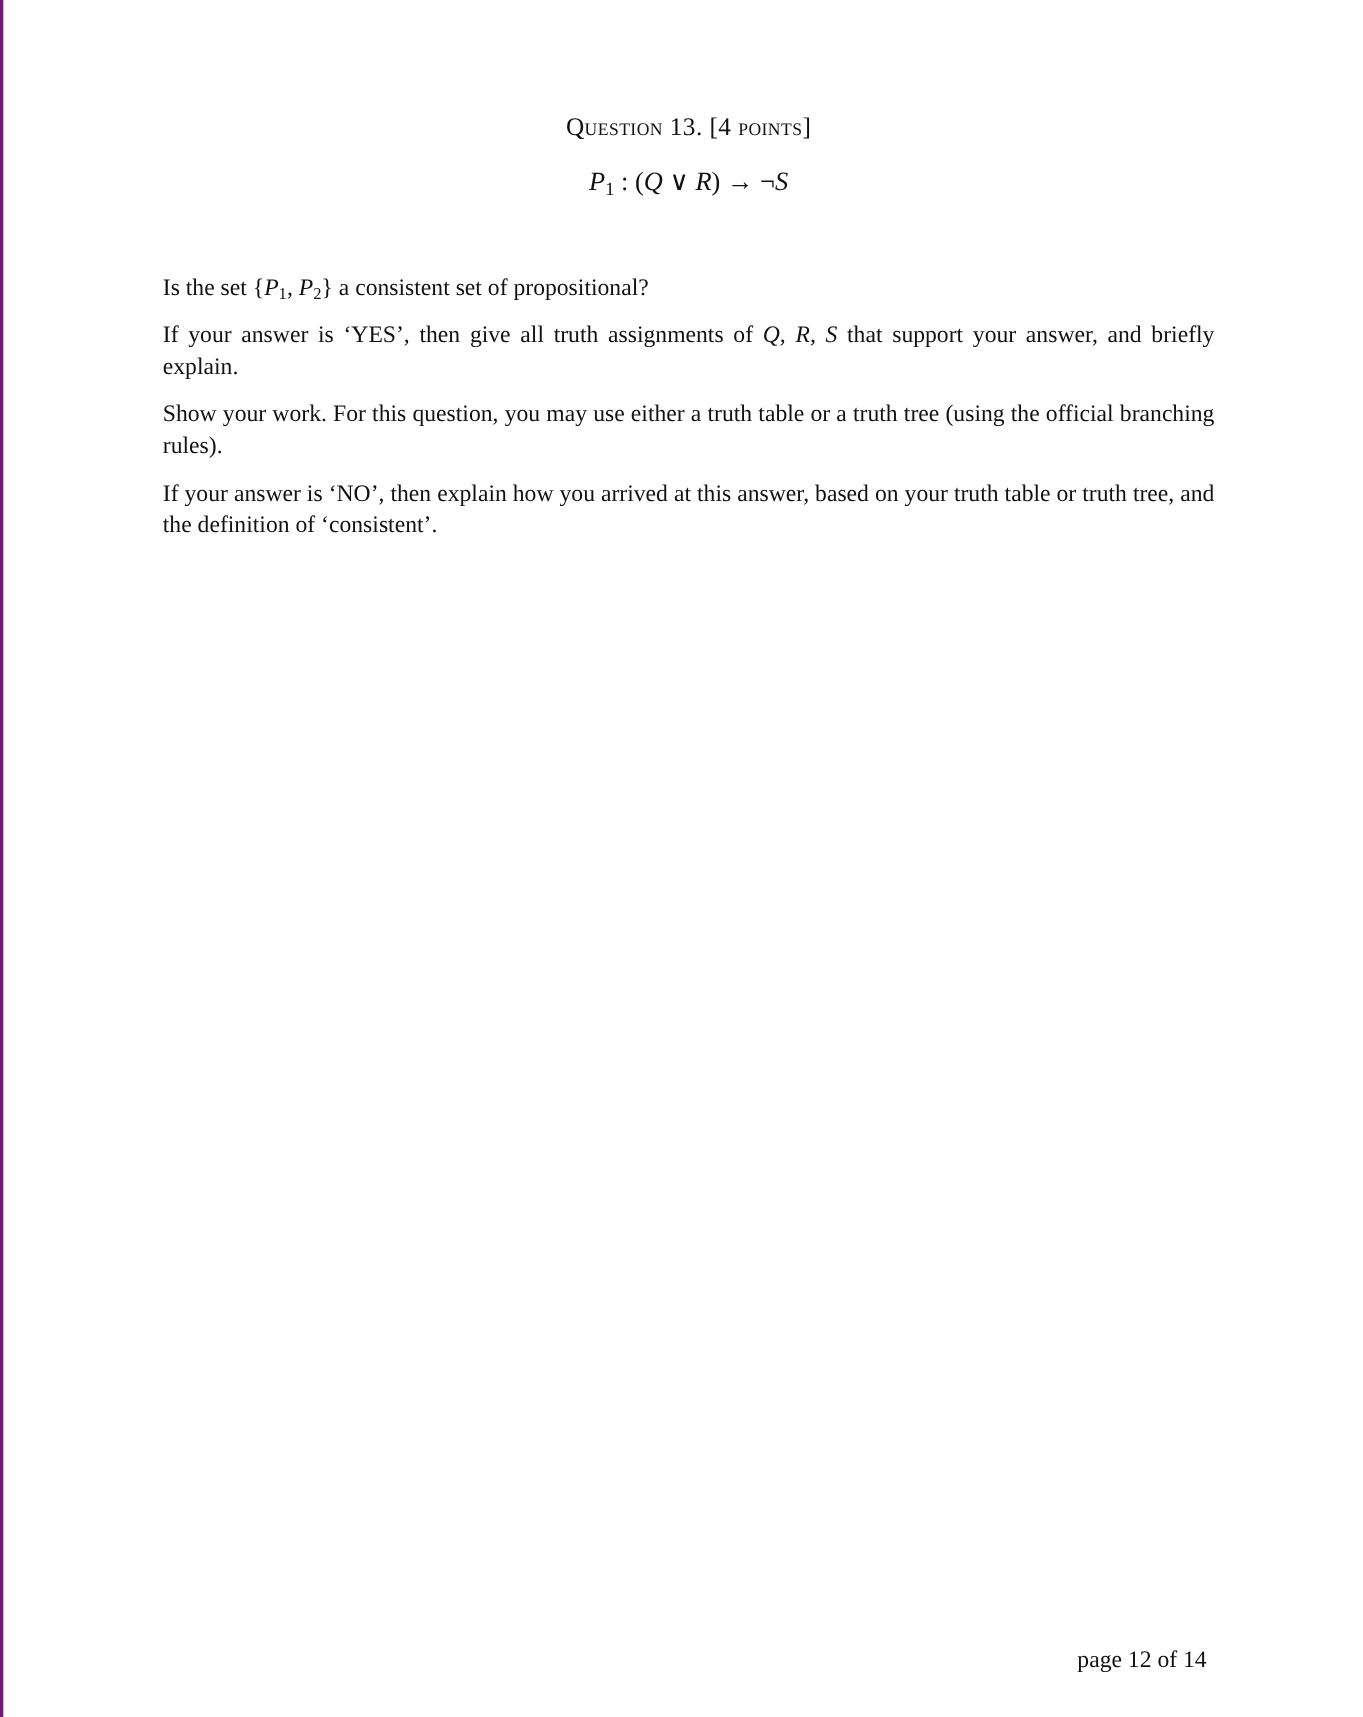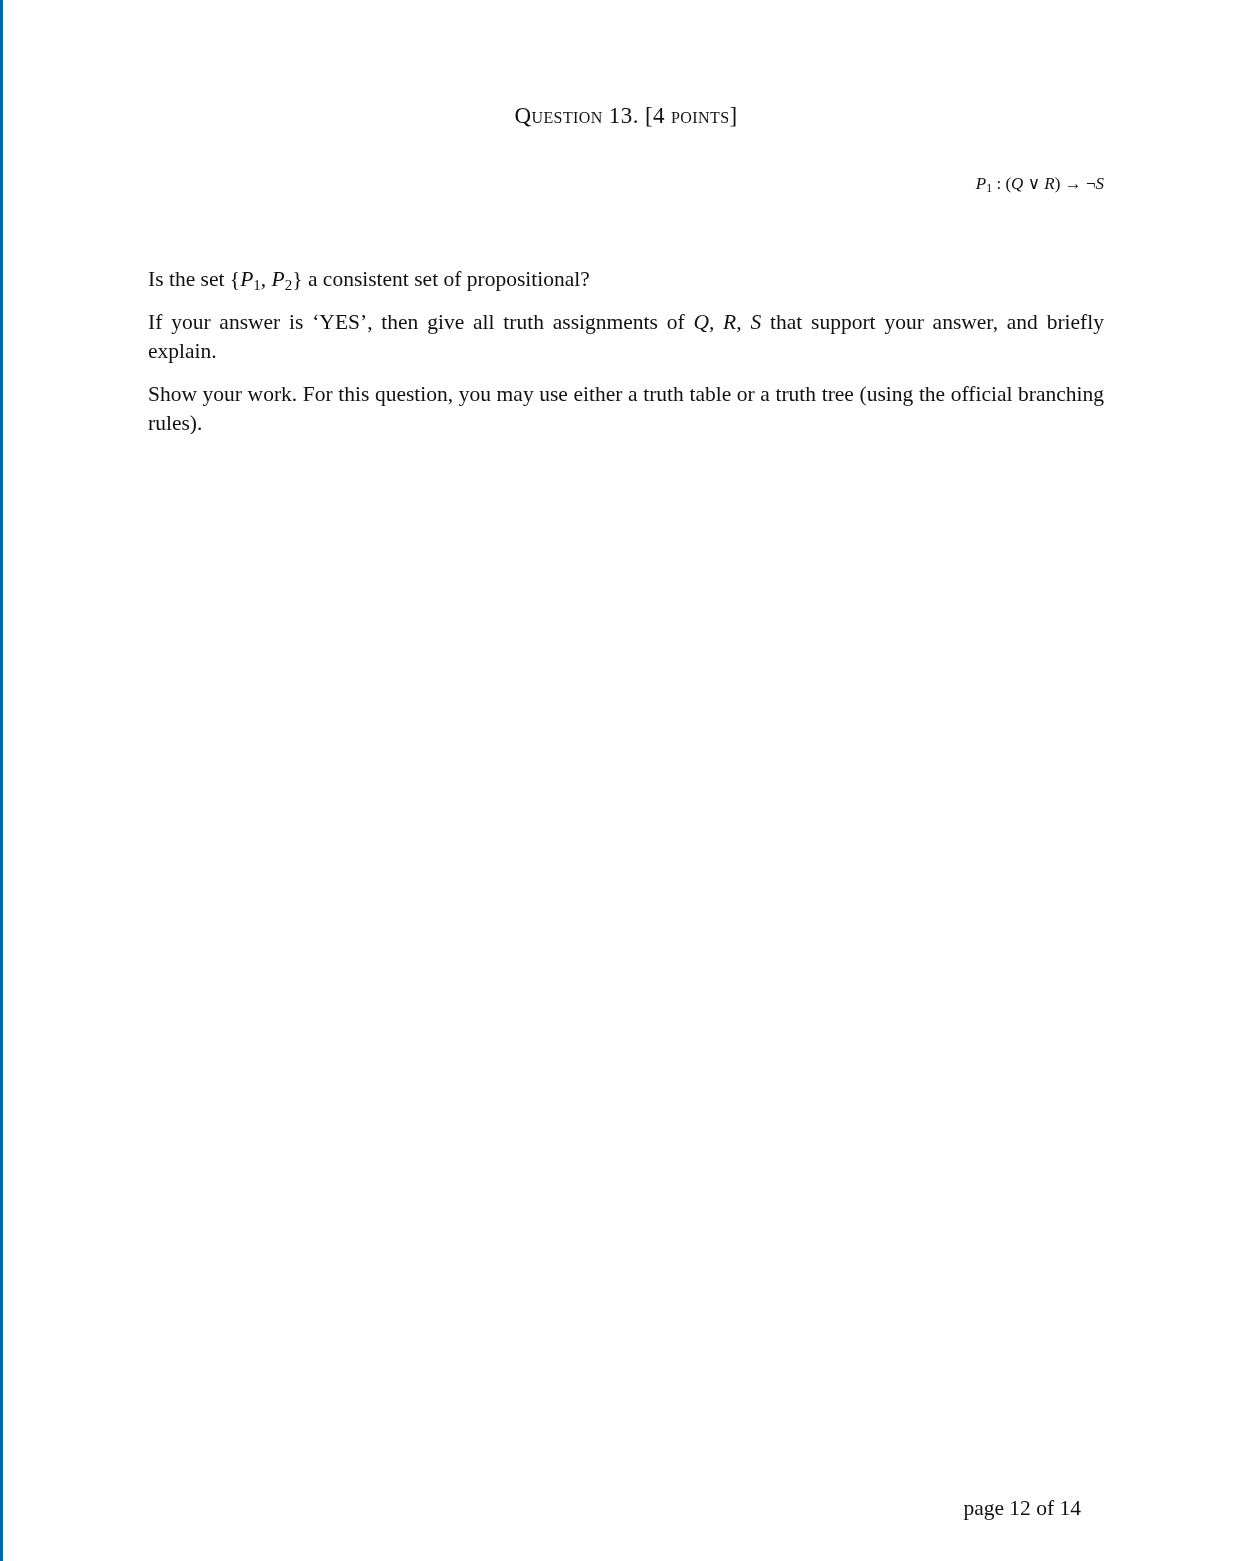--- a/index.html
+++ b/index.html
@@ -4,21 +4,21 @@
 <style>
   html, body { margin: 0; padding: 0; background: #ffffff; }
   .page {
     position: relative;
     width: 1239px;
     height: 1561px;
     background: #ffffff;
     color: #111111;
     font-family: "Liberation Serif", "DejaVu Serif", serif;
     box-sizing: border-box;
-    border-left: 3px solid #0369a1;
+    border-left: 3px solid #701a75;
     overflow: hidden;
   }
   .content {
     position: absolute;
     left: 145px;
     top: 0;
     width: 956px;
   }
   .title {
     margin: 103px 0 0 0;
@@ -29,38 +29,38 @@
     letter-spacing: 0.4px;
   }
   .para {
     font-size: 21.5px;
     line-height: 29px;
     text-align: justify;
     margin: 14px 0 0 0;
   }
   .intro { margin-top: 16px; }
   .math-block {
-    margin-top: 36px;
-    text-align: right;
-    font-size: 17px;
+    margin-top: 18px;
+    text-align: center;
+    font-size: 24px;
     line-height: 38px;
   }
   .q-para { margin-top: 62px; }
   .it { font-style: italic; }
   .bf { font-weight: normal; }
   .rm { font-style: normal; font-weight: normal; }
   .sub {
     font-size: 70%;
     font-style: normal;
     vertical-align: -0.25em;
     line-height: 0;
   }
   .footer {
     position: absolute;
-    right: 158px;
+    right: 142px;
     bottom: 40px;
     font-size: 21.5px;
   }
 </style>
 </head>
 <body>
 
 <div class="page">
   <div class="content">
 
@@ -70,17 +70,18 @@
     <div class="math-block">
       <div class="math-line"><span class="it">P</span><span class="sub">1</span><span class="rm"> : </span><span class="rm">(</span><span class="it">Q</span><span class="rm"> ∨ </span><span class="it">R</span><span class="rm">)</span><span class="rm"> → </span><span class="rm">¬</span><span class="it">S</span></div>
     </div>
 
     <p class="para q-para"><span class="rm">Is the set {</span><span class="it">P</span><span class="sub">1</span><span class="rm">, </span><span class="it">P</span><span class="sub">2</span><span class="rm">} a </span><span class="bf">consistent</span><span class="rm"> set of propositional?</span></p>
 
     <p class="para"><span class="rm">If your answer is ‘YES’, then give </span><span class="bf">all</span><span class="rm"> truth assignments of </span><span class="it">Q, R, S</span><span class="rm"> that support your answer, </span><span class="bf">and</span><span class="rm"> briefly explain.</span></p>
 
     <p class="para"><span class="rm">Show your work. For this question, you may use either a </span><span class="bf">truth table</span><span class="rm"> or a </span><span class="bf">truth tree</span><span class="rm"> (using the official branching rules).</span></p>
 
+    <p class="para"><span class="rm">If your answer is ‘NO’, then </span><span class="bf">explain</span><span class="rm"> how you arrived at this answer, based on your truth table or truth tree, and the definition of ‘consistent’.</span></p>
 
   </div>
 
   <div class="footer">page 12 of 14</div>
 </div>
 
 </body></html>

